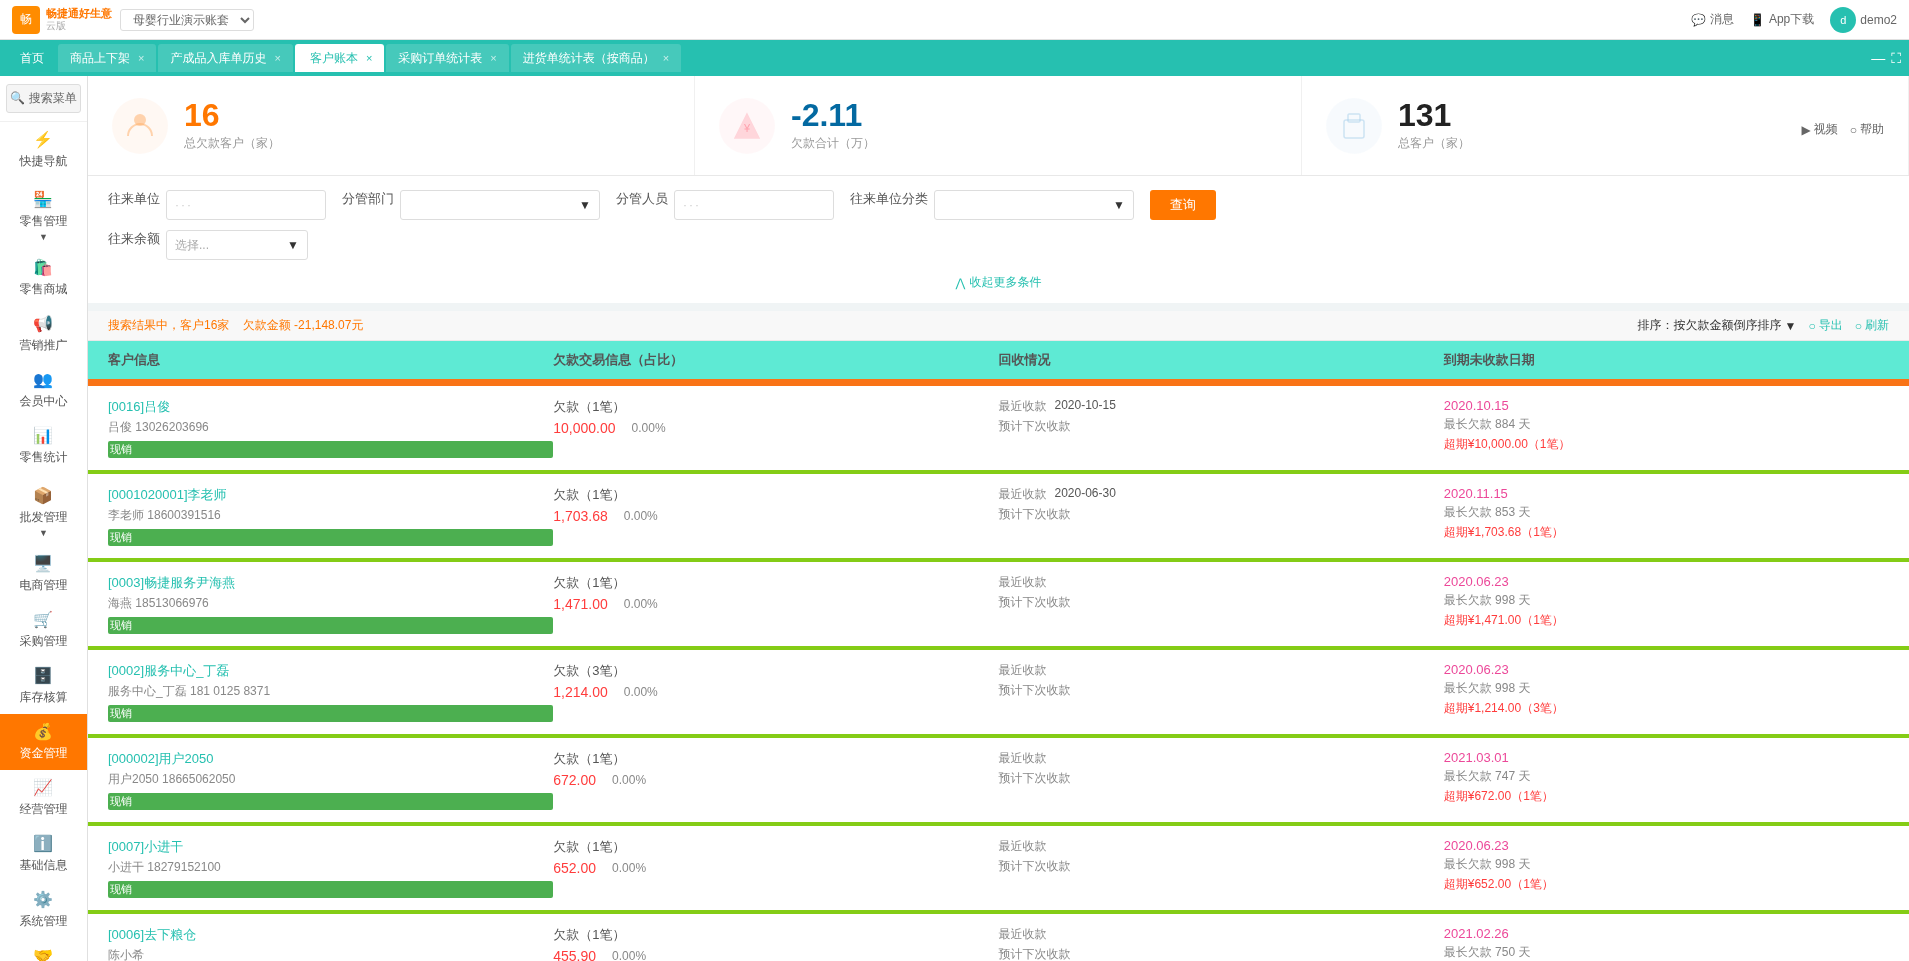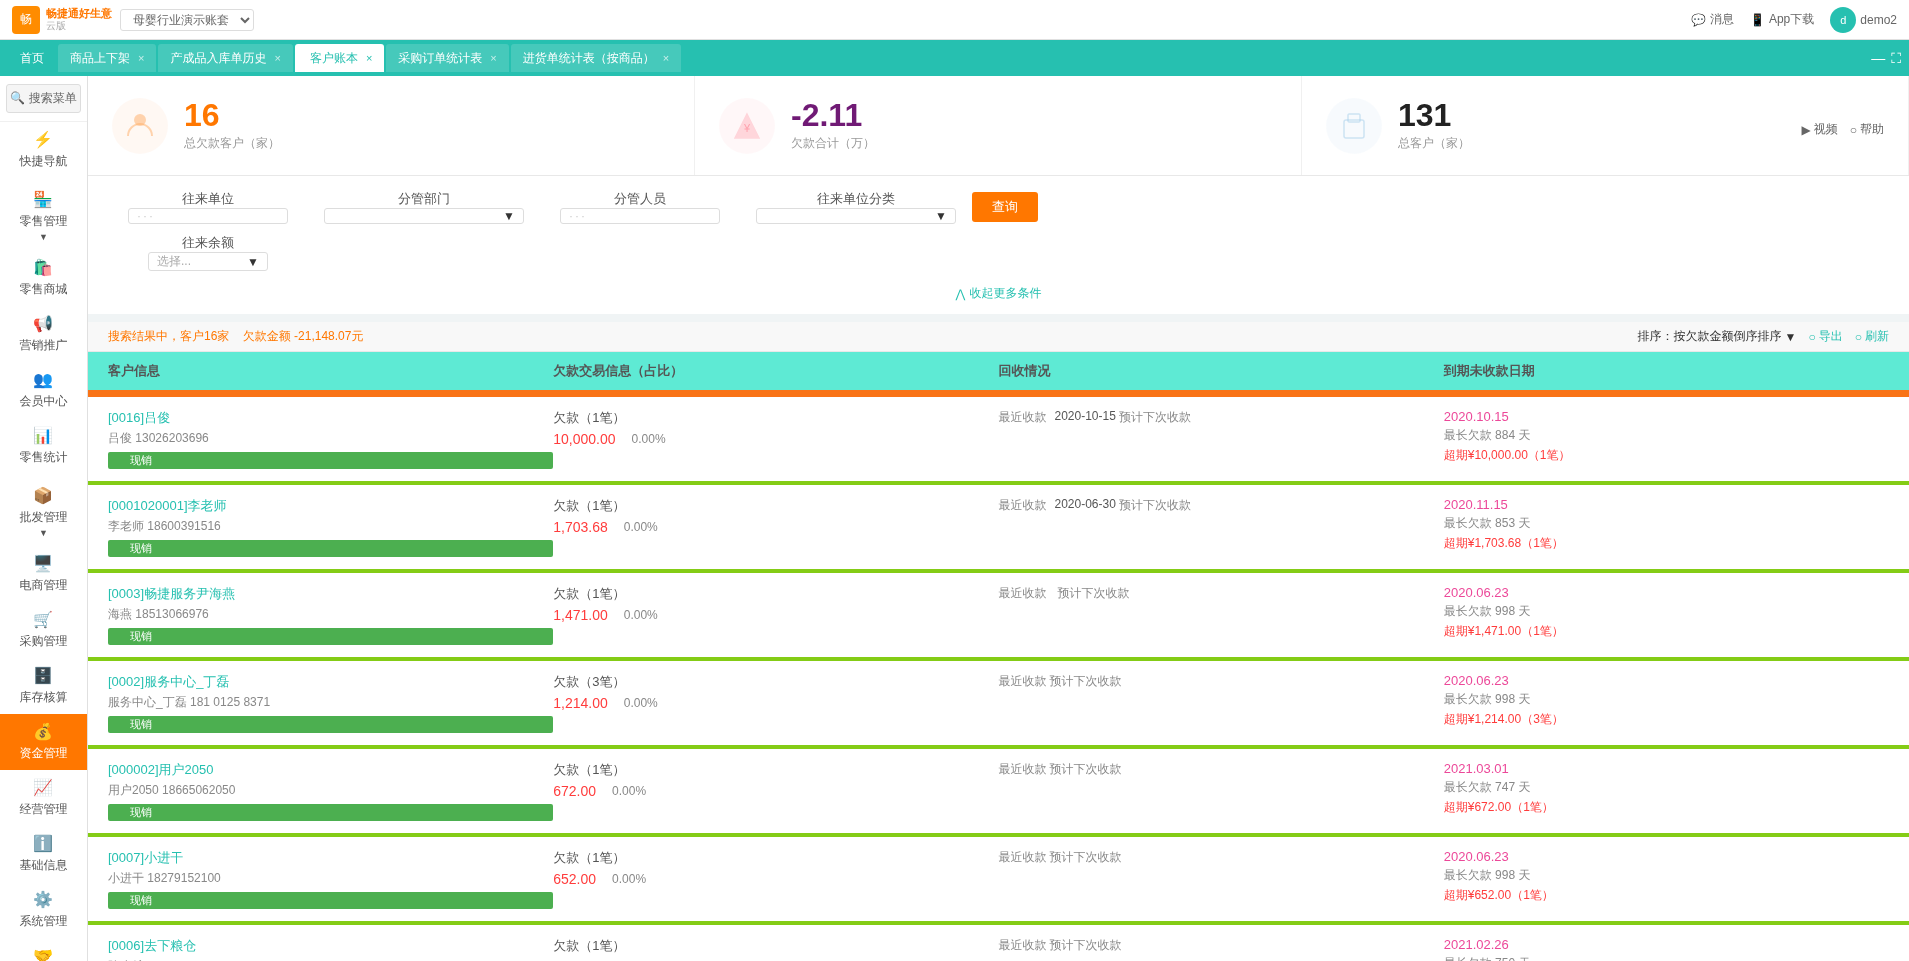--- a/index.html
+++ b/index.html
@@ -45,30 +45,30 @@
     
     .stats-bar { background: #fff; display: flex; height: 100px; border-bottom: 1px solid #e8e8e8; }
     .stat-block { flex: 1; display: flex; align-items: center; padding: 16px 24px; gap: 16px; border-right: 1px solid #f0f0f0; }
     .stat-icon { width: 56px; height: 56px; border-radius: 50%; display: flex; align-items: center; justify-content: center; font-size: 24px; opacity: 0.6; }
     .stat-icon.orange { background: rgba(255,120,0,0.08); color: #ff7700; }
     .stat-icon.pink { background: rgba(255,100,120,0.08); color: #ff6478; }
     .stat-icon.blue { background: rgba(100,170,220,0.08); color: #64aadc; }
     .stat-info { display: flex; flex-direction: column; gap: 4px; }
     .stat-value { font-size: 32px; font-weight: bold; line-height: 1; }
     .stat-value.orange { color: #ff7700; }
-    .stat-value.red { color: #701a75; }
+    .stat-value.red { color: #0369a1; }
     .stat-value.dark { color: #222; }
     .stat-label { font-size: 12px; color: #999; }
     .stat-video-help { margin-left: auto; display: flex; gap: 12px; align-items: flex-start; padding-top: 8px; }
     .vh-btn { font-size: 12px; color: #666; cursor: pointer; display: flex; align-items: center; gap: 3px; }
 
     
     .filter-area { background: #fff; padding: 14px 20px 8px; margin-bottom: 8px; }
     .filter-row { display: flex; align-items: center; gap: 16px; margin-bottom: 10px; flex-wrap: wrap; }
-    .filter-item { display: flex; align-items: center; min-width: 200px; flex-direction: column; }
+    .filter-item { display: flex; align-items: flex-start; gap: 6px; min-width: 200px; }
     .filter-label { font-size: 13px; color: #555; white-space: nowrap; }
     .filter-input { flex: 1; height: 30px; border: 1px solid #ddd; border-radius: 3px; padding: 0 8px; font-size: 12px; color: #333; display: flex; align-items: center; justify-content: space-between; cursor: pointer; background: #fff; min-width: 160px; }
     .filter-input .dots { color: #ccc; letter-spacing: 2px; }
     .filter-select { flex: 1; height: 30px; border: 1px solid #ddd; border-radius: 3px; padding: 0 8px; font-size: 12px; color: #333; display: flex; align-items: center; justify-content: space-between; cursor: pointer; background: #fff; min-width: 160px; }
     .search-btn { height: 30px; padding: 0 20px; background: #ff7700; border: none; border-radius: 3px; color: #fff; font-size: 13px; cursor: pointer; }
     .collapse-row { text-align: center; padding: 4px 0; color: #26c0b0; font-size: 12px; cursor: pointer; display: flex; align-items: center; justify-content: center; gap: 4px; }
 
     
     .results-bar { background: #f8f8f8; border-bottom: 1px solid #e8e8e8; padding: 6px 20px; display: flex; align-items: flex-end; justify-content: space-between; }
     .results-text { font-size: 12px; color: #666; }
@@ -77,27 +77,27 @@
     .sort-select { font-size: 12px; color: #333; cursor: pointer; display: flex; align-items: center; gap: 3px; }
     .action-btn { color: #26c0b0; cursor: pointer; display: flex; align-items: center; gap: 3px; }
 
     
     .data-table { background: #fff; }
     .table-header { display: grid; grid-template-columns: 2fr 2fr 2fr 2fr; padding: 10px 20px; border-bottom: 7px solid #f97316; font-size: 13px; font-weight: bold; color: #555; background: #5eead4; }
     .table-row { display: grid; grid-template-columns: 2fr 2fr 2fr 2fr; padding: 12px 20px; border-bottom: 4px solid #84cc16; align-items: start; }
     .customer-info { display: flex; flex-direction: column; gap: 3px; }
     .customer-name { color: #26c0b0; cursor: pointer; font-size: 13px; text-decoration: none; }
     .customer-phone { font-size: 12px; color: #888; }
-    .customer-tag { display: inline-block; background: #4caf50; color: #fff; font-size: 11px; padding: 1px 22px; border-radius: 2px; margin-top: 2px; }
+    .customer-tag { display: inline-block; background: #4caf50; color: #fff; font-size: 11px; padding: 1px 2px; border-radius: 2px; margin-top: 2px; }
     .debt-info { display: flex; flex-direction: column; gap: 4px; }
     .debt-count { font-size: 13px; color: #555; }
     .debt-amount { font-size: 14px; color: #ff3c3c; font-weight: 500; }
     .debt-pct { font-size: 12px; color: #888; margin-left: 8px; }
     .debt-row { display: flex; align-items: center; gap: 8px; }
-    .recovery-info { display: flex; gap: 3px; }
+    .recovery-info { display: flex; flex-direction: column; gap: 3px; }
     .recovery-row { display: flex; gap: 8px; font-size: 12px; }
     .recovery-label { color: #888; }
     .recovery-value { color: #555; }
     .overdue-info { display: flex; flex-direction: column; gap: 3px; }
     .overdue-date { font-size: 13px; color: #ec4899; }
     .overdue-days { font-size: 12px; color: #888; }
     .overdue-amount { color: #ff3c3c; cursor: pointer; font-size: 12px; }
   </style>
 </head>
 <body>

